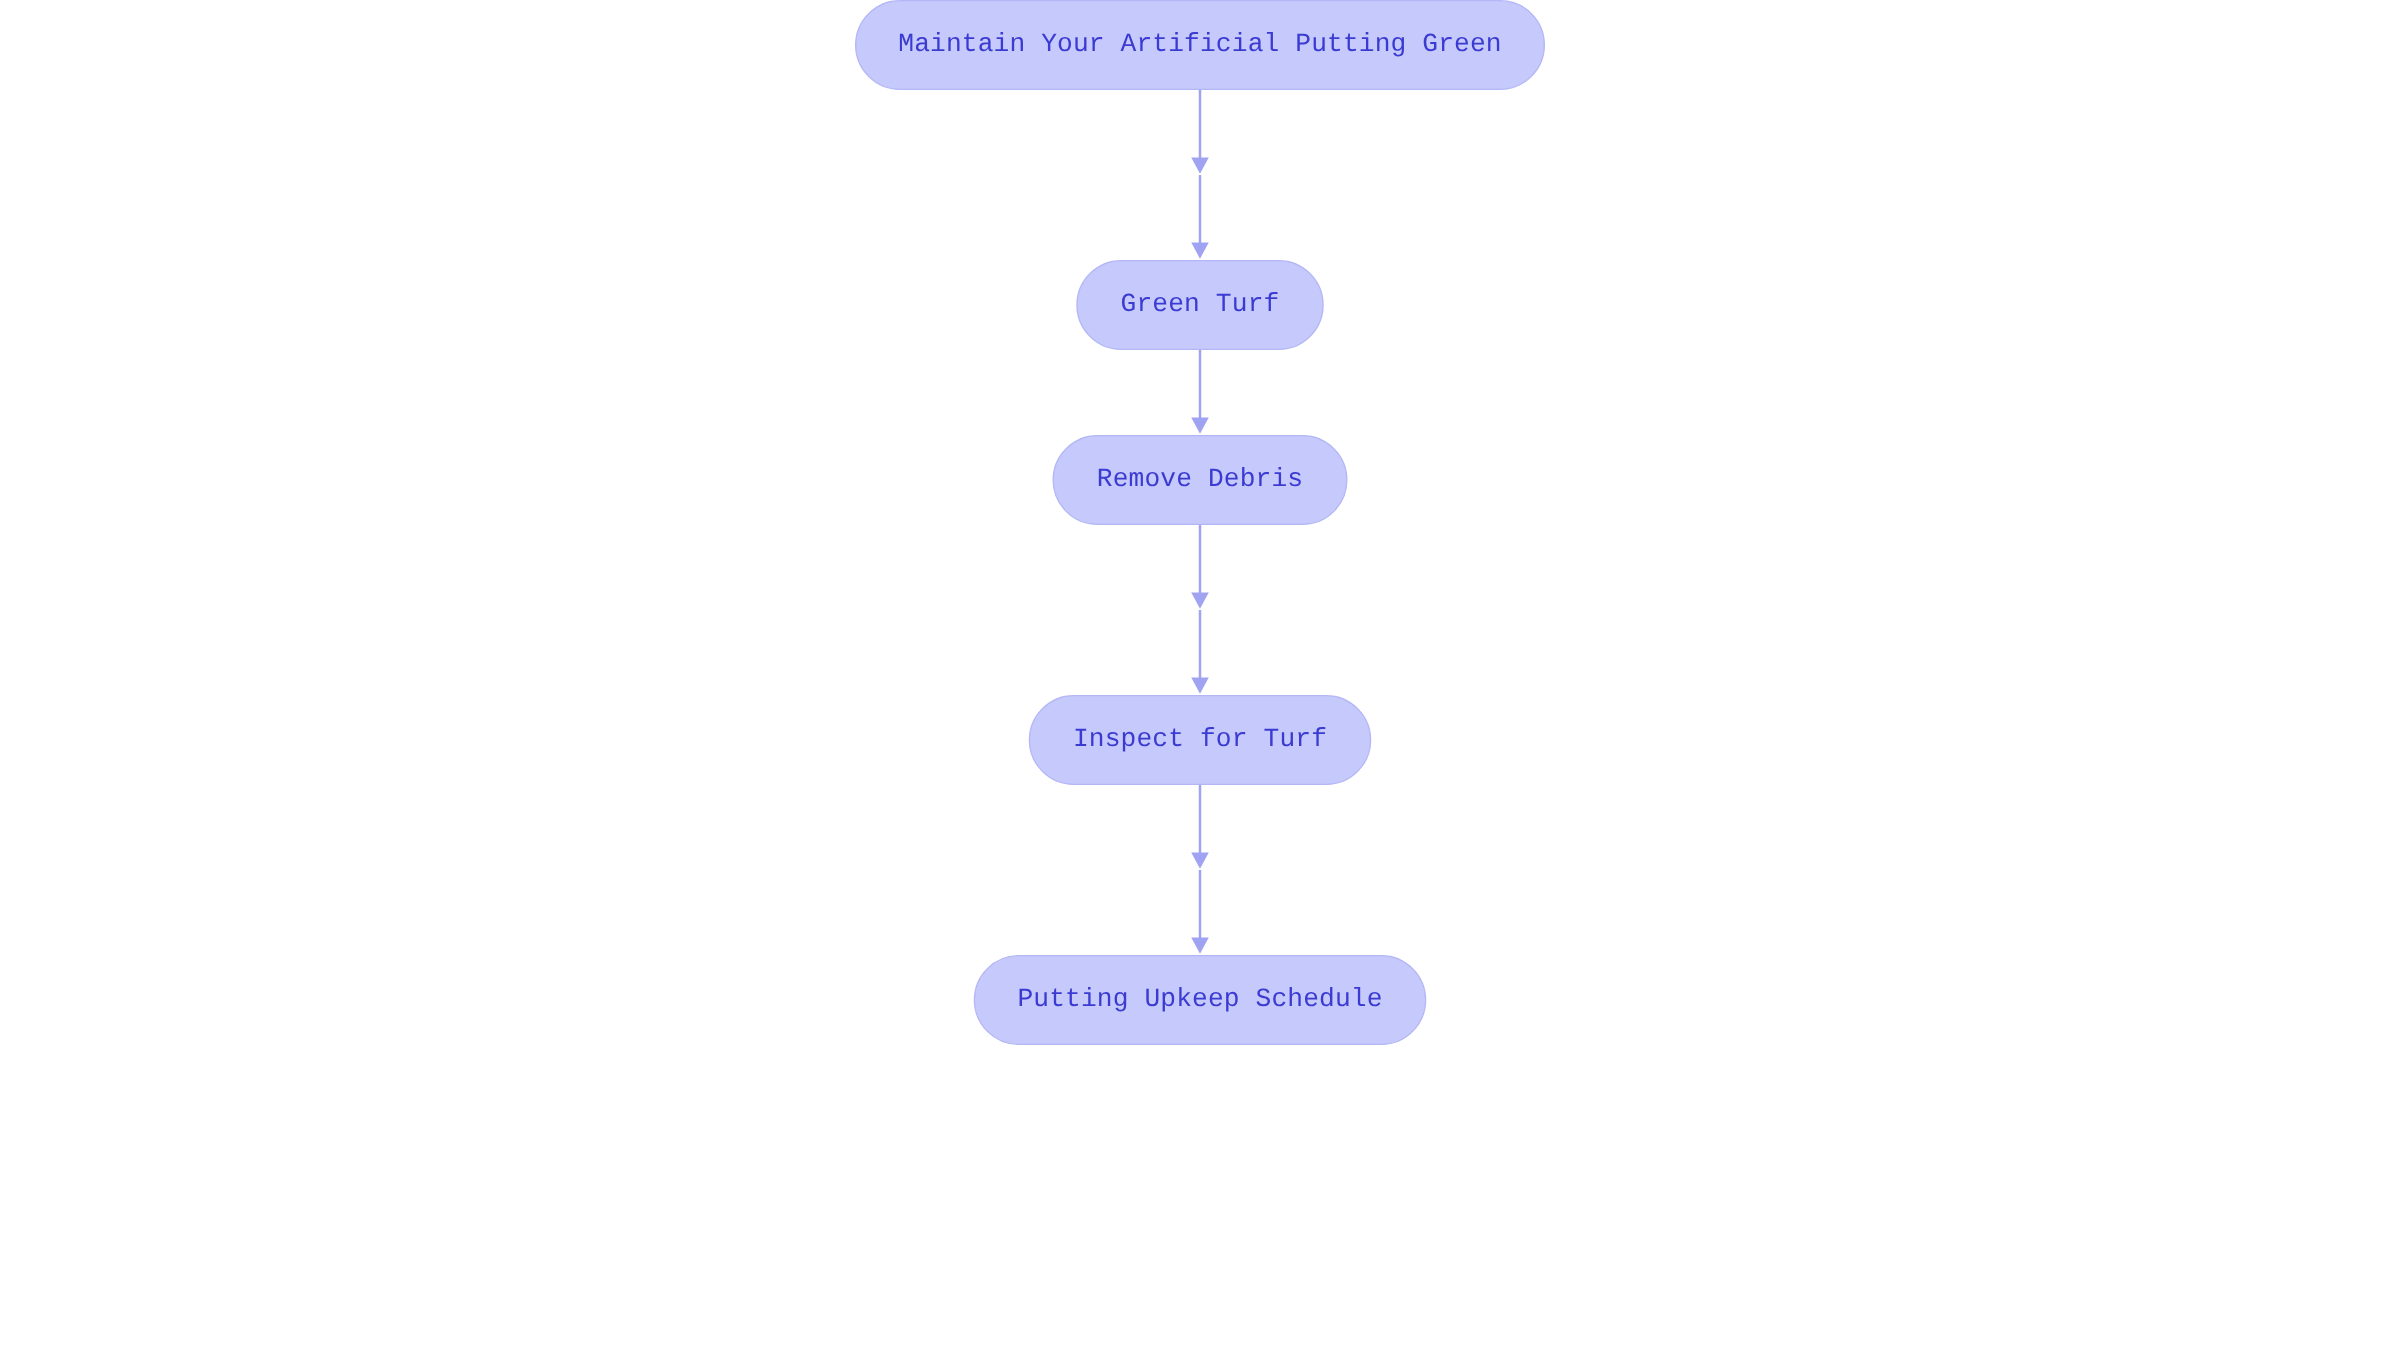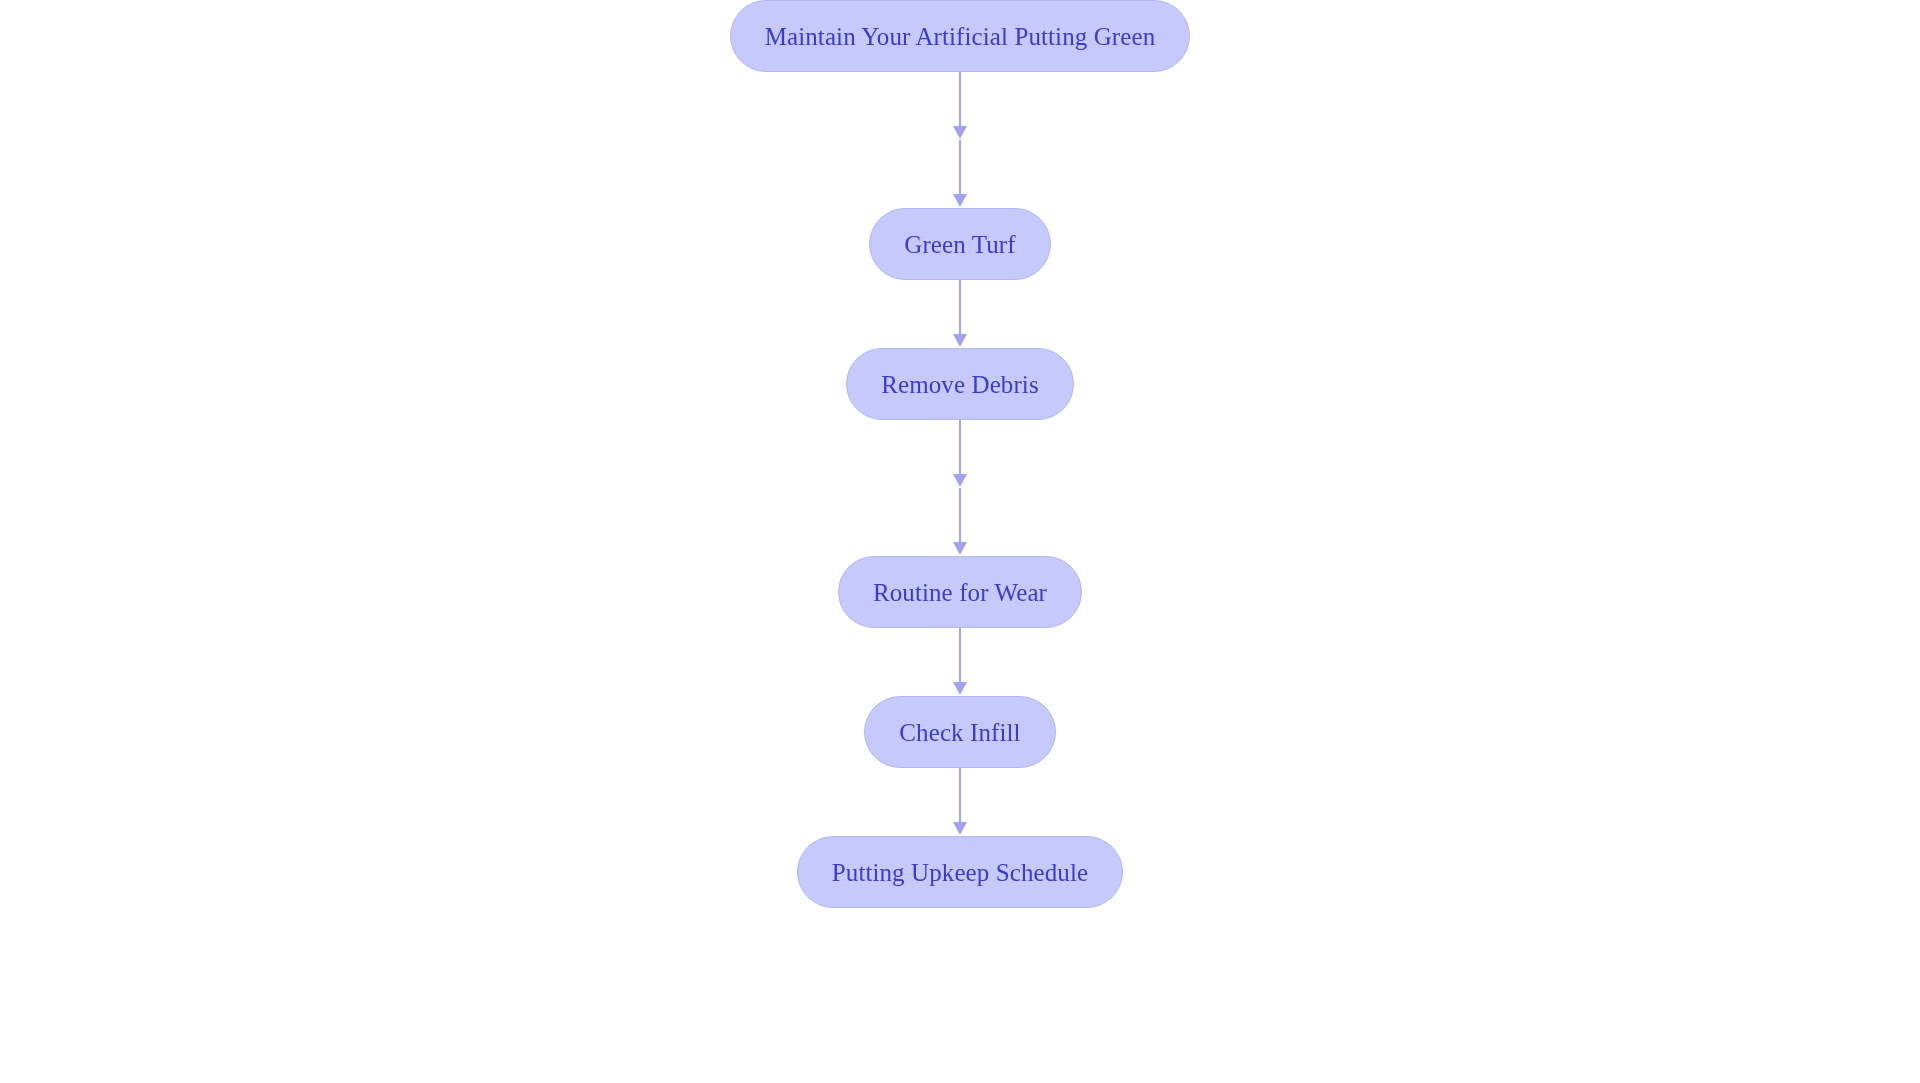--- a/index.html
+++ b/index.html
@@ -42,22 +42,22 @@
     justify-content: center;
     background: #c6c9fb;
     border: 1px solid #b3b7f5;
     border-radius: 36px;
     padding: 0 34px;
     white-space: nowrap;
     flex: 0 0 auto;
   }
 
   .node-label {
-    font-family: Liberation Serif, serif;
-    font-size: 25px;
+    font-family: Liberation Mono, monospace;
+    font-size: 21px;
     line-height: 1;
     letter-spacing: 0.1px;
     color: #3b3bd2;
     user-select: none;
   }
 
   
   .connector {
     position: relative;
     width: 18px;
@@ -124,31 +124,28 @@
       <div class="conn-head"></div>
     </div>
 
 
     <div class="connector">
       <div class="conn-line"></div>
       <div class="conn-head"></div>
     </div>
 
     <div class="node">
-      <span class="node-label">Routine for Wear</span>
+      <span class="node-label">Inspect for Turf</span>
     </div>
 
     <div class="connector">
       <div class="conn-line"></div>
       <div class="conn-head"></div>
     </div>
 
-    <div class="node">
-      <span class="node-label">Check Infill</span>
-    </div>
 
     <div class="connector">
       <div class="conn-line"></div>
       <div class="conn-head"></div>
     </div>
 
     <div class="node">
       <span class="node-label">Putting Upkeep Schedule</span>
     </div>
 

